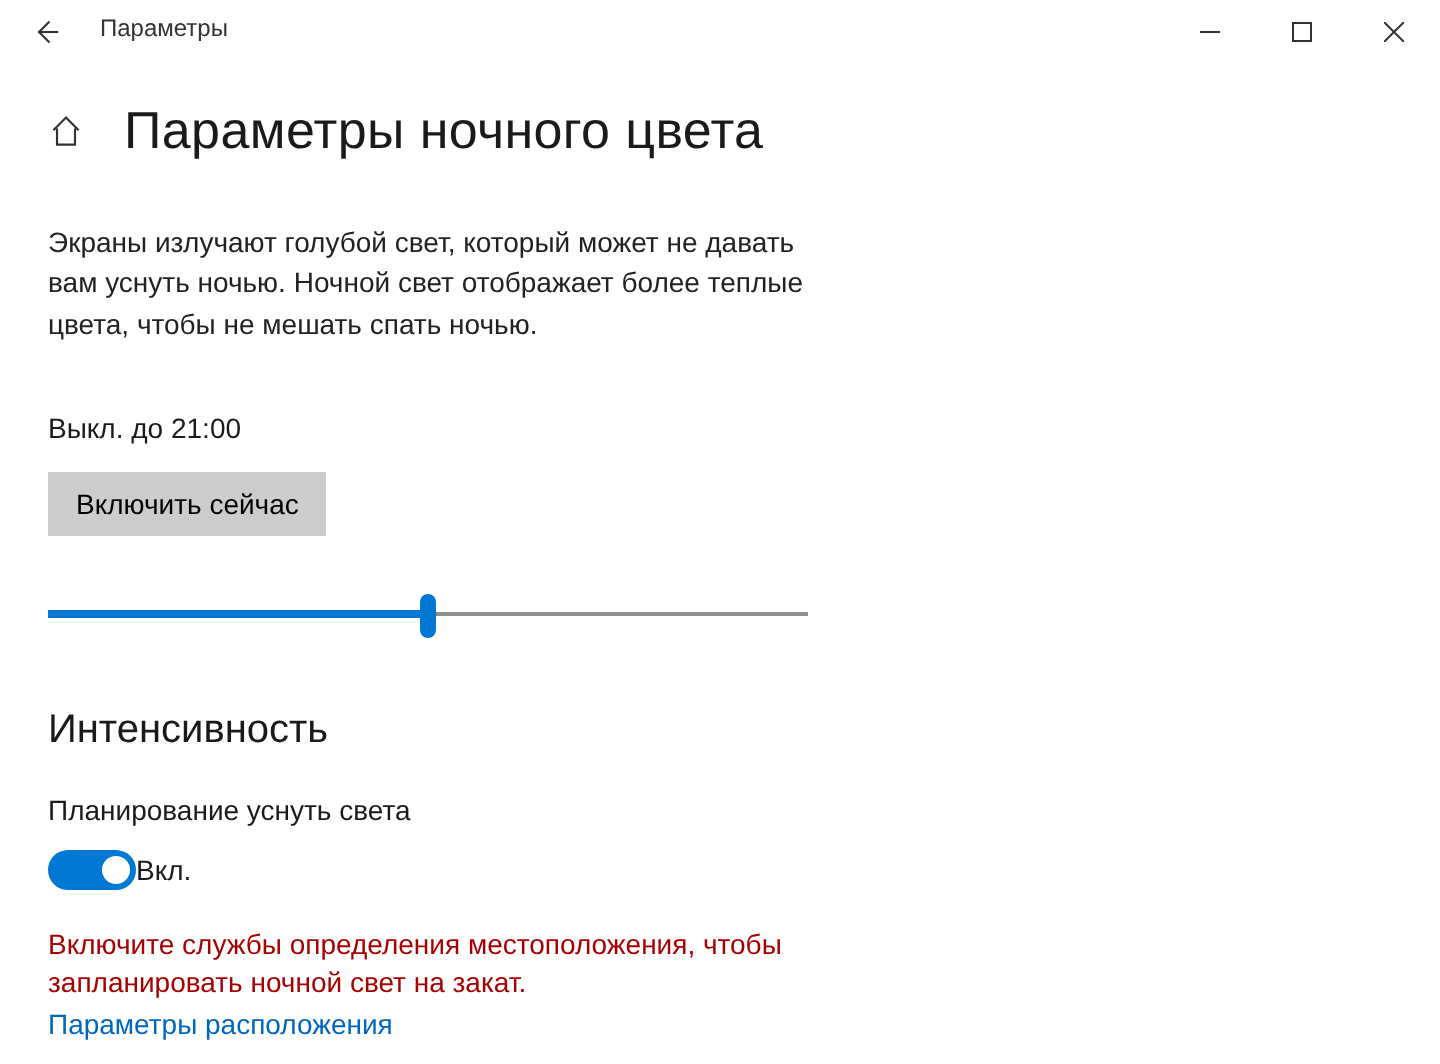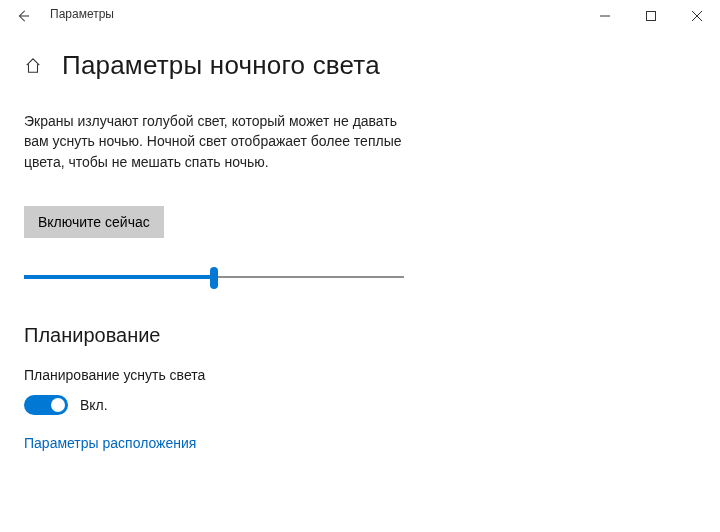--- a/index.html
+++ b/index.html
@@ -114,21 +114,20 @@
     transform: translateX(-4px);
   }
   h2.section-title {
     font-weight: 400;
     font-size: 20px;
     margin-bottom: 20px;
   }
   .toggle-row {
     display: flex;
     align-items: center;
-    gap: 12px;
     margin-bottom: 18px;
   }
   .toggle {
     width: 44px; height: 20px;
     border-radius: 10px;
     background: #0078d4;
     position: relative;
     cursor: pointer;
   }
   .toggle-knob {
@@ -186,41 +185,43 @@
 </div>
 
 <div class="content">
 
   <div class="header-row">
     <div class="home-icon">
       <svg width="18" height="18" viewBox="0 0 20 20">
         <path d="M3 9 L10 2 L17 9 M5 8 V17 H15 V8" stroke="#333" stroke-width="1.2" fill="none"></path>
       </svg>
     </div>
-    <h1 class="page-title">Параметры ночного света</h1>
+    <h1 class="page-title">Параметры ночного цвета</h1>
   </div>
 
   <p class="desc">Экраны излучают голубой свет, который может не давать вам уснуть ночью. Ночной свет отображает более теплые цвета, чтобы не мешать спать ночью.</p>
 
-
-  <button class="btn">Включите сейчас</button>
+  <div class="status">Выкл. до 21:00</div>
+
+  <button class="btn">Включить сейчас</button>
 
 
   <div class="slider-wrap">
     <div class="slider-track"></div>
     <div class="slider-fill" id="slider-fill" style="width: 50%;"></div>
     <div class="slider-thumb" id="slider-thumb" style="left: 50%;"></div>
   </div>
 
-  <h2 class="section-title">Планирование</h2>
+  <h2 class="section-title">Интенсивность</h2>
 
   <div class="field-label">Планирование уснуть света</div>
 
   <div class="toggle-row">
     <div class="toggle">
       <div class="toggle-knob"></div>
     </div>
     <span class="toggle-text">Вкл.</span>
   </div>
 
+  <div class="warning">Включите службы определения местоположения, чтобы запланировать ночной свет на закат.</div>
   <span class="link">Параметры расположения</span>
 
 </div>
 
 </body></html>

